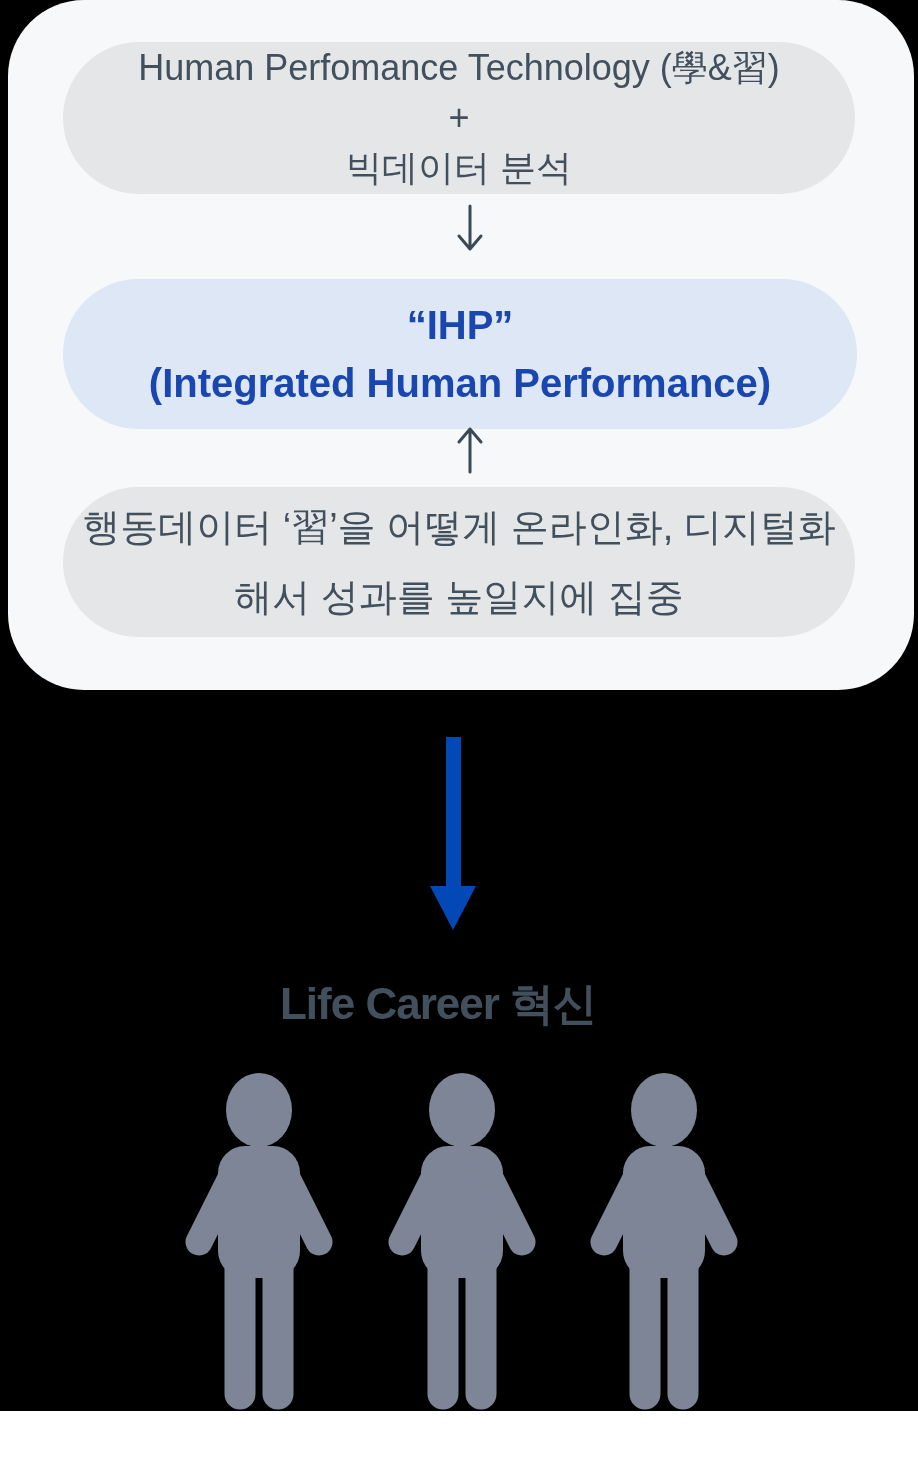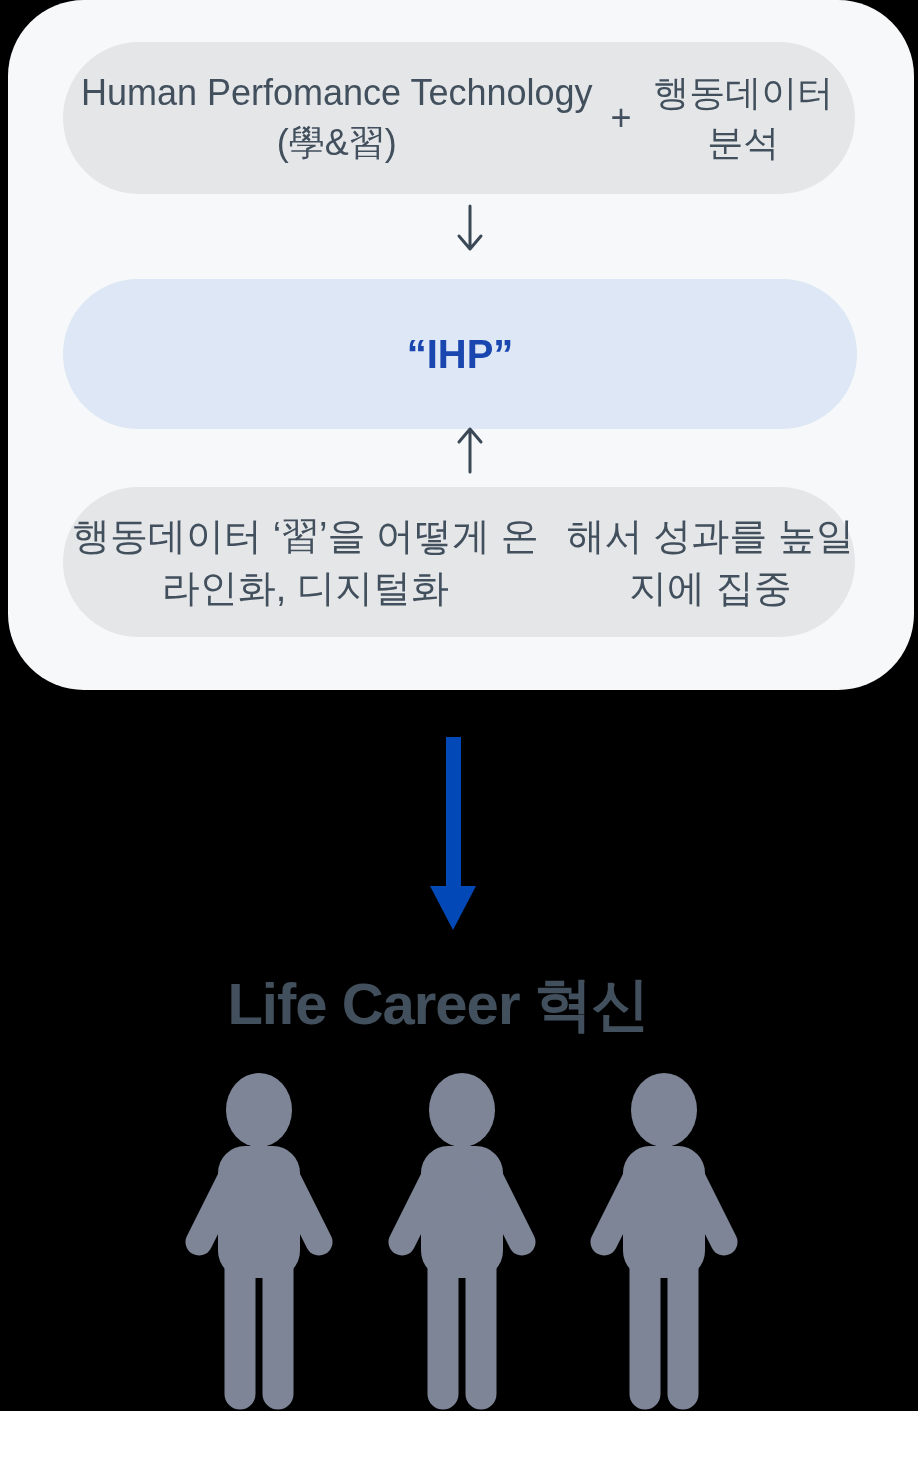--- a/index.html
+++ b/index.html
@@ -7,21 +7,21 @@
     position:relative;width:918px;height:1473px;overflow:hidden;
     background:#000;
     font-family:"Liberation Sans","DejaVu Sans",sans-serif;
   }
   .top-card{
     position:absolute;left:8px;top:0;width:906px;height:690px;
     background:var(--card-bg,#f7f8f9);border-radius:76px;
   }
   .pill{
     position:absolute;left:55px;width:792px;border-radius:76px;
-    display:flex;align-items:center;justify-content:center;
+    display:flex;flex-direction:column;align-items:center;justify-content:center;
     text-align:center;
   }
   .pill.gray{background:var(--pill-gray,#e5e6e8);color:var(--text-dark,#46535f);}
   .pill-input{top:42px;height:152px;font-size:36px;line-height:50px;}
   .pill-blue{
     top:263px;height:150px;width:794px;
     background:var(--pill-blue,#dde7f6);color:var(--accent-blue,#1a47af);
     font-weight:bold;font-size:40px;line-height:58px;margin-top:16px;
   }
   .pill-focus{top:487px;height:150px;font-size:38px;line-height:52px;gap:18px;}
@@ -38,21 +38,21 @@
     border-top:44px solid var(--arrow-blue,#0348b7);
   }
   .motivation-label{
     position:absolute;left:514px;top:799px;width:260px;height:54px;
     color:var(--text-dark,#3d4a5c);font-size:47px;line-height:54px;
     letter-spacing:1px;white-space:nowrap;font-weight:500;
   }
   .outcome-title{
     position:absolute;left:0;top:973px;width:876px;
     text-align:center;color:var(--text-dark,#3c4a5c);
-    font-size:58px;line-height:62px;font-weight:bold;letter-spacing:-1px;
+    font-size:44px;line-height:62px;font-weight:bold;letter-spacing:-1px;
     white-space:nowrap;
   }
   .persons{position:absolute;left:0;top:1072px;width:918px;height:340px;}
   .person{
     position:absolute;top:0;width:170px;height:340px;
     color:var(--person-gray,#7d8597);
   }
   .person.p1{left:174px;} .person.p2{left:377px;} .person.p3{left:579px;}
   .bottom-strip{
     position:absolute;left:0;top:1411px;width:918px;height:62px;background:#ffffff;
@@ -61,29 +61,30 @@
 </head>
 <body>
 
 <div class="canvas">
 
   <div class="top-card">
 
     <div class="pill gray pill-input">
       <span>Human Perfomance Technology (學&amp;習)</span>
       <span>+</span>
-      <span>행동데이터 분석</span>
+      <span>빅데이터 분석</span>
     </div>
 
     <svg class="flow-arrow down" viewBox="0 0 46 52">
       <path d="M23 3 V45 M12 33 L23 46 L34 33" fill="none" stroke="#3b4856" stroke-width="3" stroke-linecap="round" stroke-linejoin="round"></path>
     </svg>
 
     <div class="pill pill-blue">
       <span>“IHP”</span>
+      <span>(Integrated Human Performance)</span>
     </div>
 
     <svg class="flow-arrow up" viewBox="0 0 46 52">
       <path d="M23 49 V7 M12 19 L23 6 L34 19" fill="none" stroke="#3b4856" stroke-width="3" stroke-linecap="round" stroke-linejoin="round"></path>
     </svg>
 
     <div class="pill gray pill-focus">
       <span>행동데이터 ‘習’을 어떻게 온라인화, 디지털화</span>
       <span>해서 성과를 높일지에 집중</span>
     </div>

